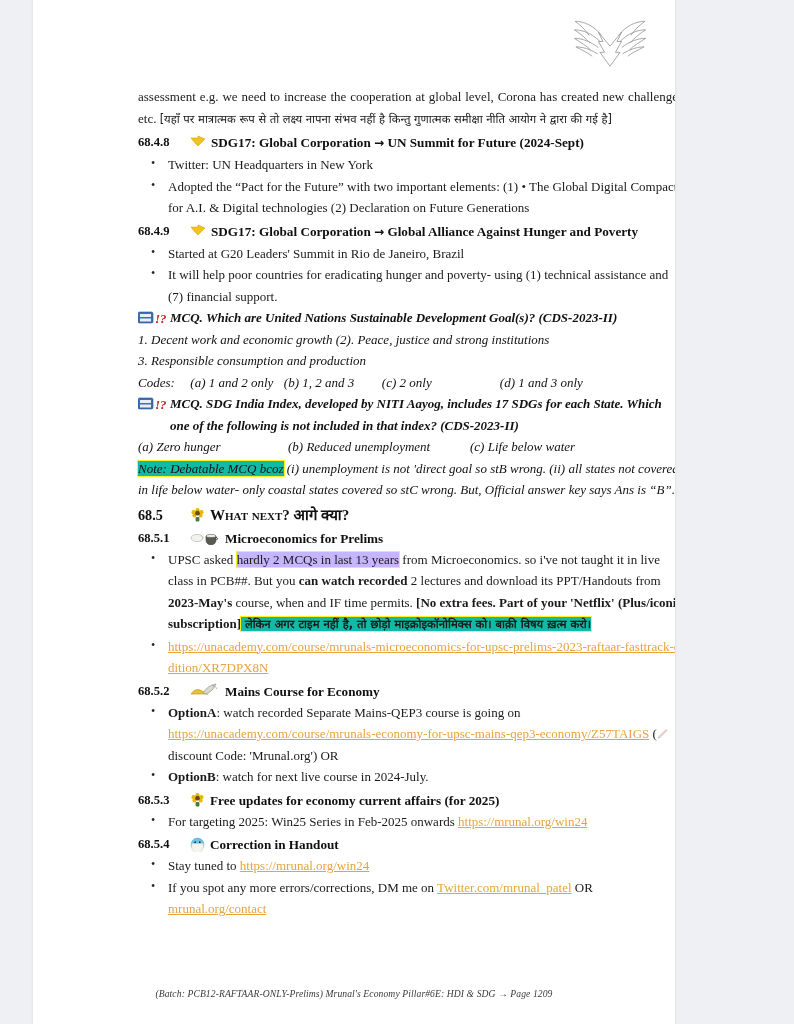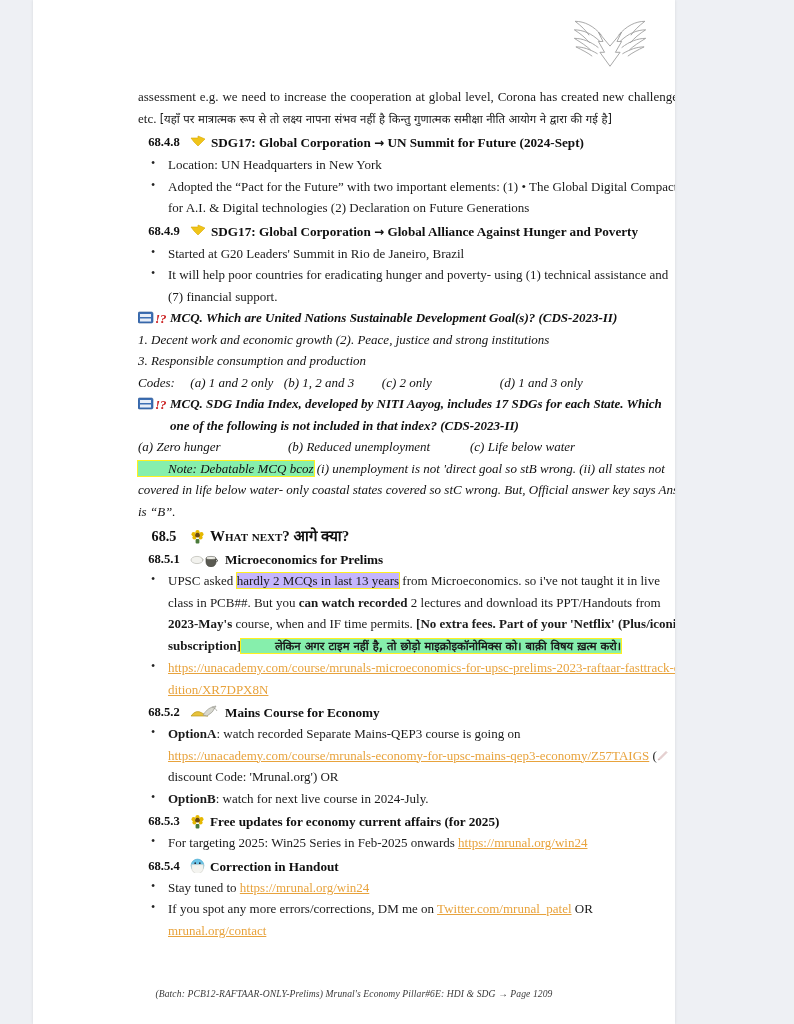--- a/index.html
+++ b/index.html
@@ -44,21 +44,20 @@
     color: #1a1a1a;
     text-align: justify;
     margin: 0;
   }
 
   .hsec {
     display: flex;
     align-items: flex-start;
     margin-top: 2px;
     line-height: 21px;
-    text-align: center;
   }
   .hnum {
     font-weight: bold;
     font-size: 12.6px;
     min-width: 52px;
     color: #101010;
     flex: 0 0 auto;
   }
   .hnum.big {
     font-size: 14.2px;
@@ -116,23 +115,22 @@
     color: #111;
   }
   .note {
     font-style: italic;
     font-size: 13.0px;
     line-height: 21.5px;
     color: #111;
   }
 
   .hl {
-    background: #86efac;
+    background: #14b8a6;
     box-shadow: 0 0 0 1px #fff01f;
-    padding-left: 30px;
   }
   .hl-strong {
     background: #c4b5fd;
     font-weight: normal;
     box-shadow: 0 0 0 1px #fff01f;
   }
   b, .b { font-weight: bold; }
   .dev {
     font-family: "DejaVu Sans", sans-serif;
     font-size: 11.4px;
@@ -201,21 +199,21 @@
     <div class="hsec">
       <span class="hnum">68.4.8</span>
       <span class="hicon">
         <svg class="ico ico-chev" viewBox="0 0 16 14">
             <path d="M1 3 L8 3 L8 1 L15 4 L8 11 L4 7 Z" fill="#f0c419" stroke="#d8a800" stroke-width="0.6"></path>
           </svg>
       </span>
       <span class="htext"><span>SDG17: Global Corporation </span><span class="arrow">→</span><span> UN Summit for Future (2024-Sept)</span></span>
     </div>
     <ul class="bl">
-      <li>Location: UN Headquarters in New York</li>
+      <li>Twitter: UN Headquarters in New York</li>
       <li>Adopted the “Pact for the Future” with two important elements: (1) • The Global Digital Compact for A.I. &amp; Digital technologies (2) Declaration on Future Generations</li>
     </ul>
 
     <div class="hsec">
       <span class="hnum">68.4.9</span>
       <span class="hicon">
         <svg class="ico ico-chev" viewBox="0 0 16 14">
             <path d="M1 3 L8 3 L8 1 L15 4 L8 11 L4 7 Z" fill="#f0c419" stroke="#d8a800" stroke-width="0.6"></path>
           </svg>
       </span>

